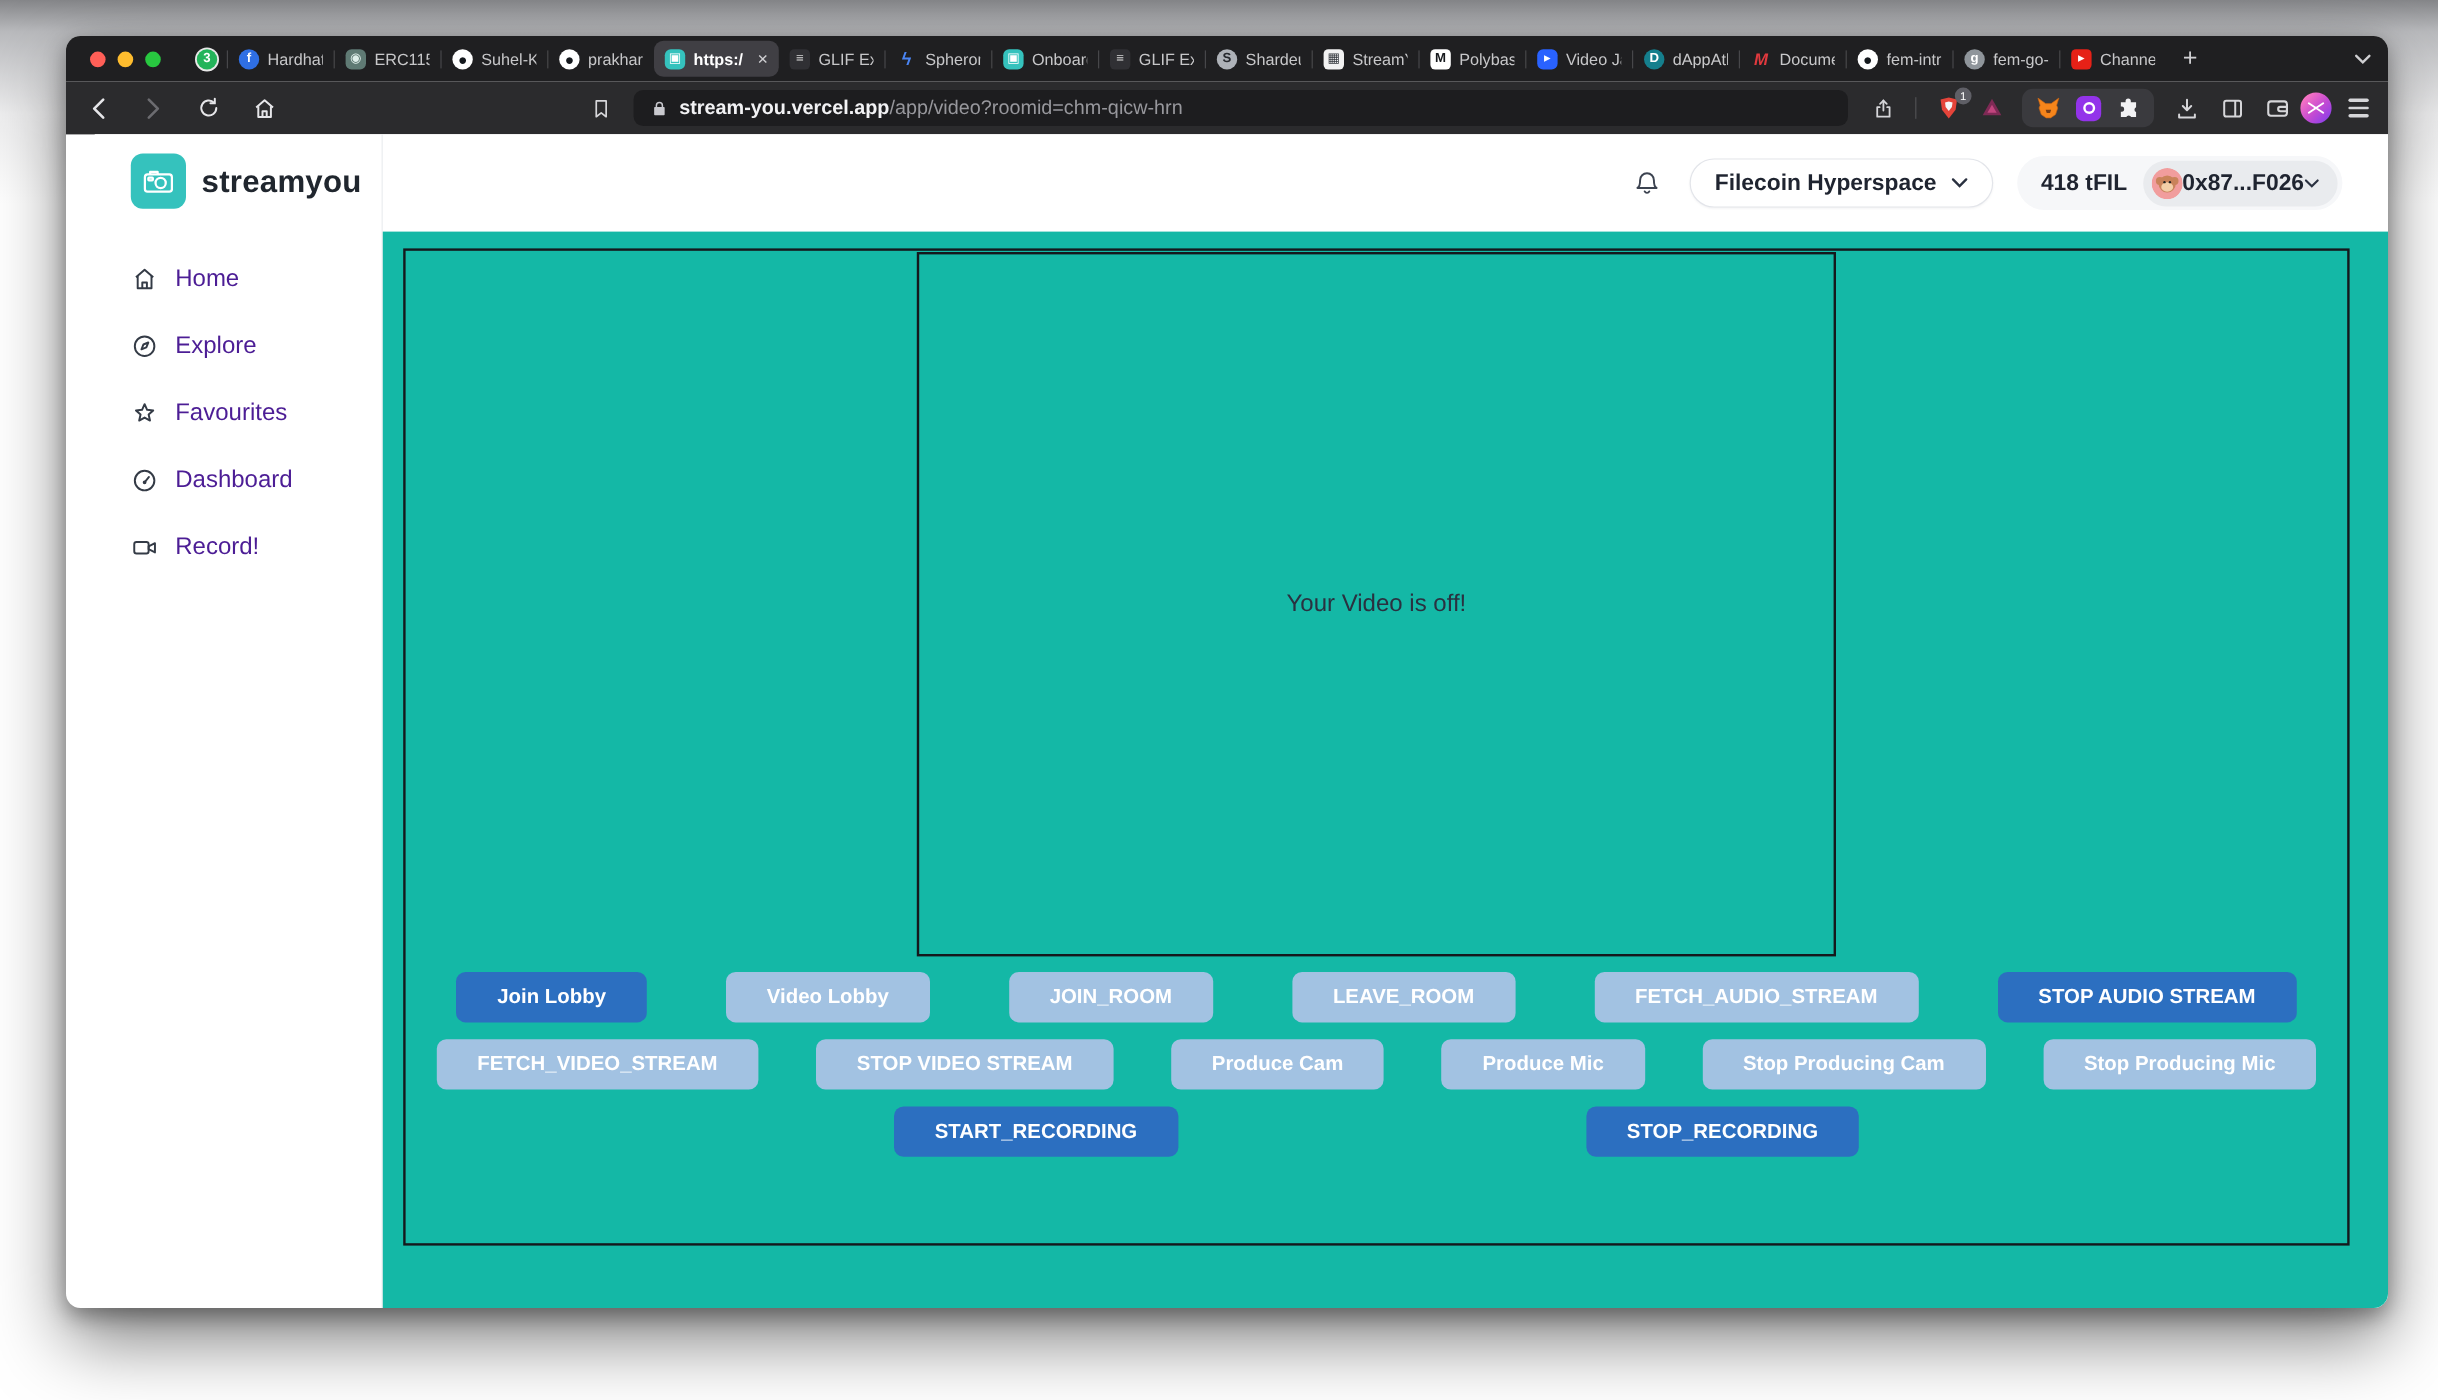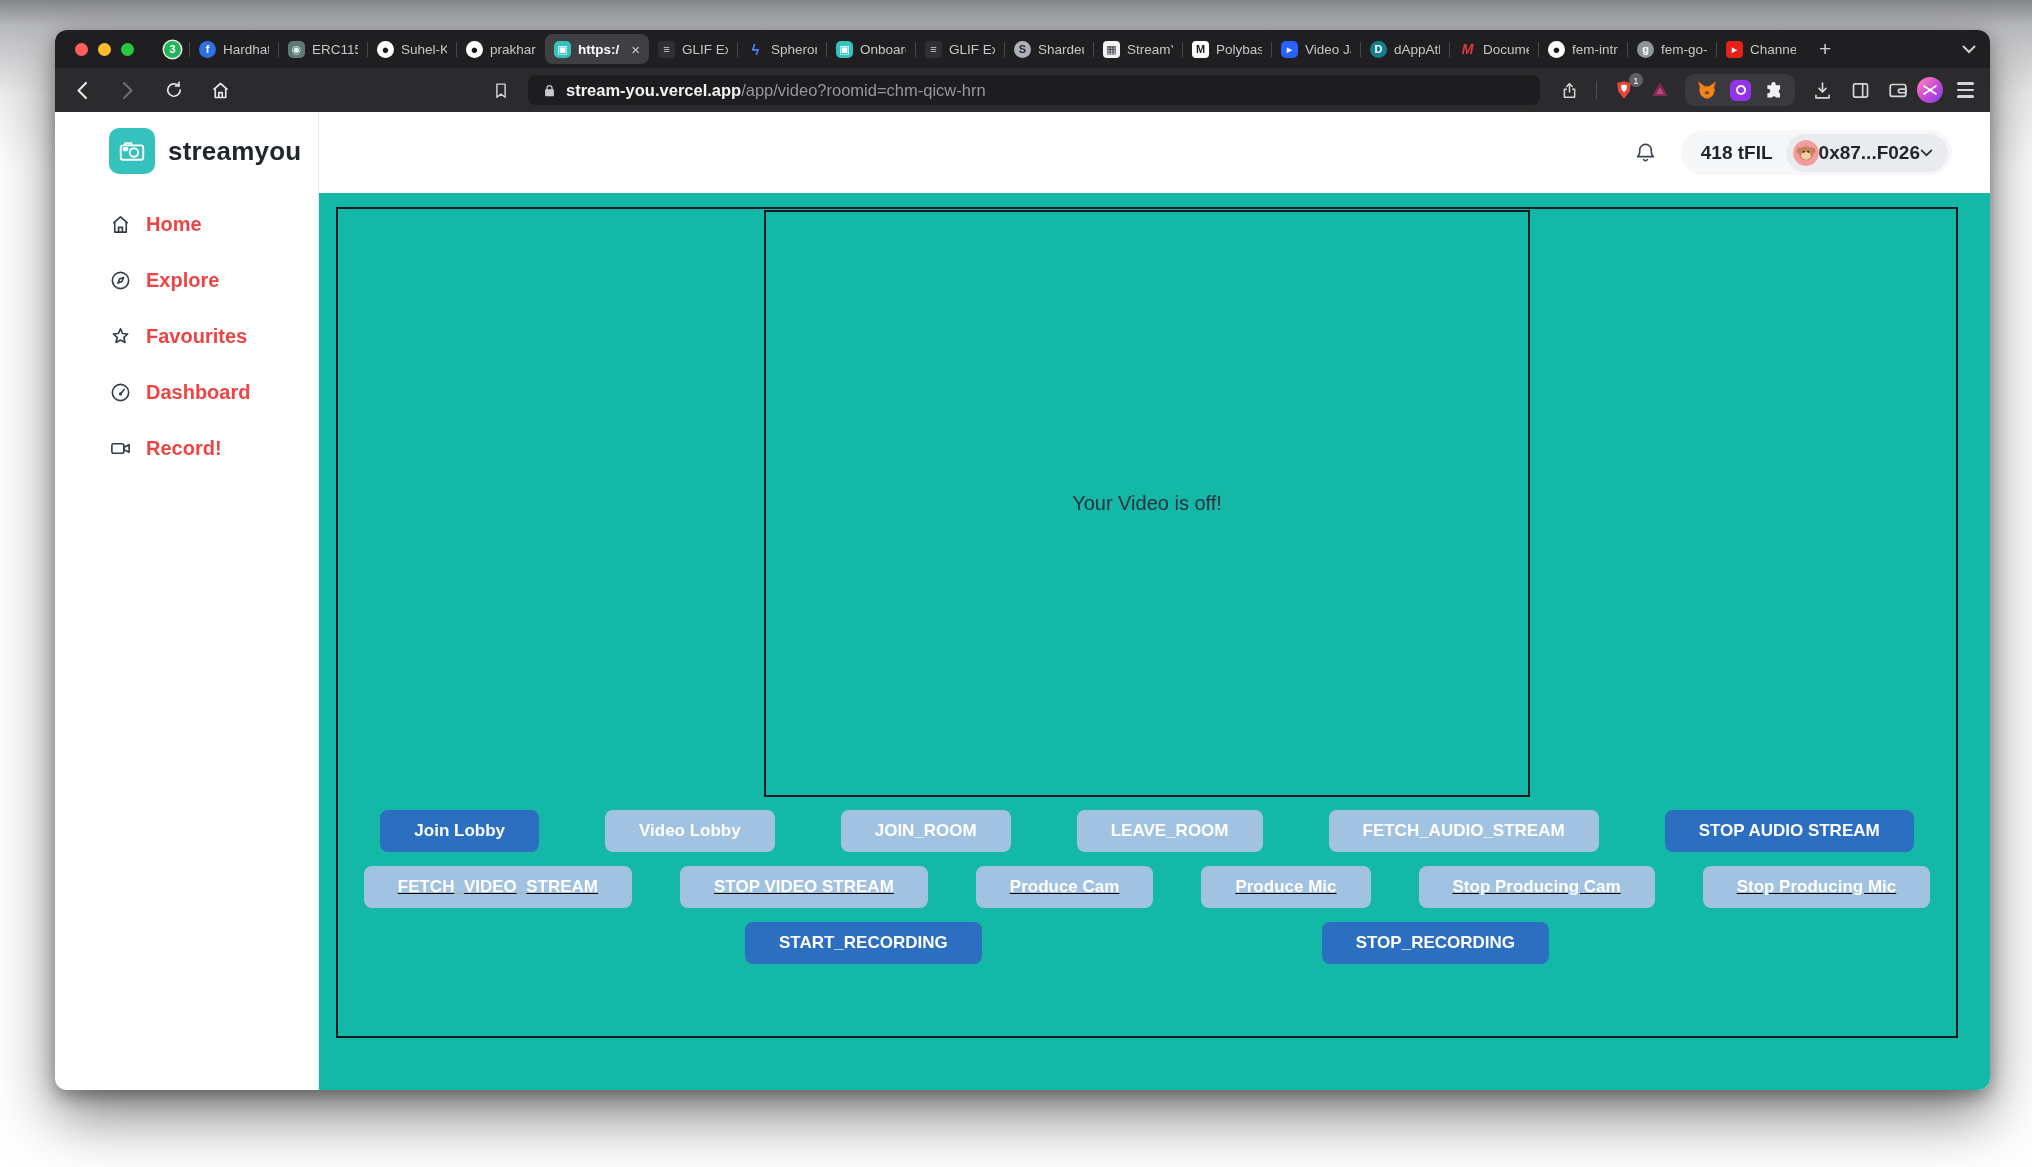--- a/index.html
+++ b/index.html
@@ -53,22 +53,22 @@
   .burger i { display:block; width:17px; height:2.4px; background:#d6d6d9; border-radius:2px; }
 
   
   .app { display:flex; height:978px; background:#fff;margin-left:24px; }
   .sidebar { width:240px; flex:0 0 auto; background:#fff; border-right:1px solid #e8eaee;
     padding:16px 0 0 30px; }
   .logo { display:flex; align-items:center; gap:13px; height:46px; margin-bottom:30px; }
   .logomark { width:46px; height:46px; border-radius:10px; background:#35c2bd;
     display:flex; align-items:center; justify-content:center; }
   .logotext { font-size:26px; font-weight:700; color:#20262e; letter-spacing:.2px; }
-  .navitem { display:flex; align-items:center; gap:14px; height:40px; margin-bottom:16px;
-    color:#ef4444; font-size:20px; cursor:pointer;font-weight:bold; }
+  .navitem { display:flex; align-items:flex-end; gap:14px; height:40px; margin-bottom:16px;
+    color:#4c1d95; font-size:20px; cursor:pointer; }
   .navitem svg { flex:0 0 auto; }
 
   .maincol { flex:1 1 auto; display:flex; flex-direction:column; min-width:0; }
   .appheader { height:81px; background:#fff; display:flex; align-items:center; justify-content:flex-end;
     padding-right:38px; gap:20px; flex:0 0 auto; }
   .bellbtn { display:flex; align-items:center; justify-content:center; width:30px; height:30px; }
   .netpill { display:flex; align-items:center; gap:12px; height:41px; padding:0 20px; background:#fff;
     border:1px solid #e3e5ea; border-radius:999px; font-size:19px; font-weight:700; color:#1f2430;
     box-shadow:0 1px 2px rgba(20,20,40,.05); }
   .balgrp { display:flex; align-items:center; gap:13px; background:#f6f7f9; border-radius:999px;
@@ -78,21 +78,21 @@
     height:38px; padding:0 15px 0 7px; font-size:19px; font-weight:700; color:#1f2430; }
   .wavatar { width:26px; height:26px; border-radius:50%; overflow:hidden; flex:0 0 auto; }
 
   .content { flex:1 1 auto; background:#14b8a6; padding:14px 32px 0 17px; min-width:0; }
   .stage { height:831px; border:2px solid #15181c; display:flex; flex-direction:column; align-items:center; }
   .videobox { width:766px; height:587px; border:2px solid #15181c; margin-top:1px;
     display:flex; align-items:center; justify-content:center; }
   .videomsg { font-size:20px; color:#2a3140; }
   .row { display:flex; align-items:center; justify-content:center; }
   .row1 { margin-top:13px; gap:66px; }
-  .row2 { margin-top:14px; gap:48px;text-decoration:underline; }
+  .row2 { margin-top:14px; gap:48px; }
   .row3 { margin-top:14px; gap:340px; }
   .ctl { border:none; border-radius:8px; padding:11px 34px; font-family:inherit; font-size:17px;
     font-weight:700; color:#fff; cursor:pointer; white-space:nowrap; }
   .ctl.primary { background:#2c6fc0; }
   .ctl.soft { background:#a2c2e2; }
 </style>
 </head>
 <body>
 
 <div class="window">
@@ -380,20 +380,26 @@
     </aside>
 
     <section class="maincol">
       <header class="appheader">
         <span class="bellbtn">
           <svg width="23" height="23" viewBox="0 0 24 24" fill="none" stroke="#3c4350" stroke-width="1.7" stroke-linecap="round" stroke-linejoin="round">
               <path d="M18 9.5a6 6 0 1 0-12 0c0 5.5-2.3 6.8-2.3 6.8h16.6S18 15 18 9.5z"></path>
               <path d="M10 19.3a2.2 2.2 0 0 0 4 0"></path>
             </svg>
         </span>
+        <div class="netpill">
+          <span>Filecoin Hyperspace</span>
+          <svg width="14" height="9" viewBox="0 0 14 9" fill="none" stroke="#2a3140" stroke-width="2" stroke-linecap="round">
+              <path d="M1.5 1.5L7 7l5.5-5.5"></path>
+            </svg>
+        </div>
         <div class="balgrp">
           <span class="baltext">418 tFIL</span>
           <div class="walletpill">
             <span class="wavatar">
               <svg width="26" height="26" viewBox="0 0 24 24">
                   <circle cx="12" cy="12" r="12" fill="#f19d9d"></circle>
                   <circle cx="6.3" cy="10" r="3" fill="#c9835a"></circle>
                   <circle cx="17.7" cy="10" r="3" fill="#c9835a"></circle>
                   <circle cx="12" cy="12.3" r="6.6" fill="#c9835a"></circle>
                   <ellipse cx="12" cy="14.6" rx="4.6" ry="3.6" fill="#f3cfa8"></ellipse>

